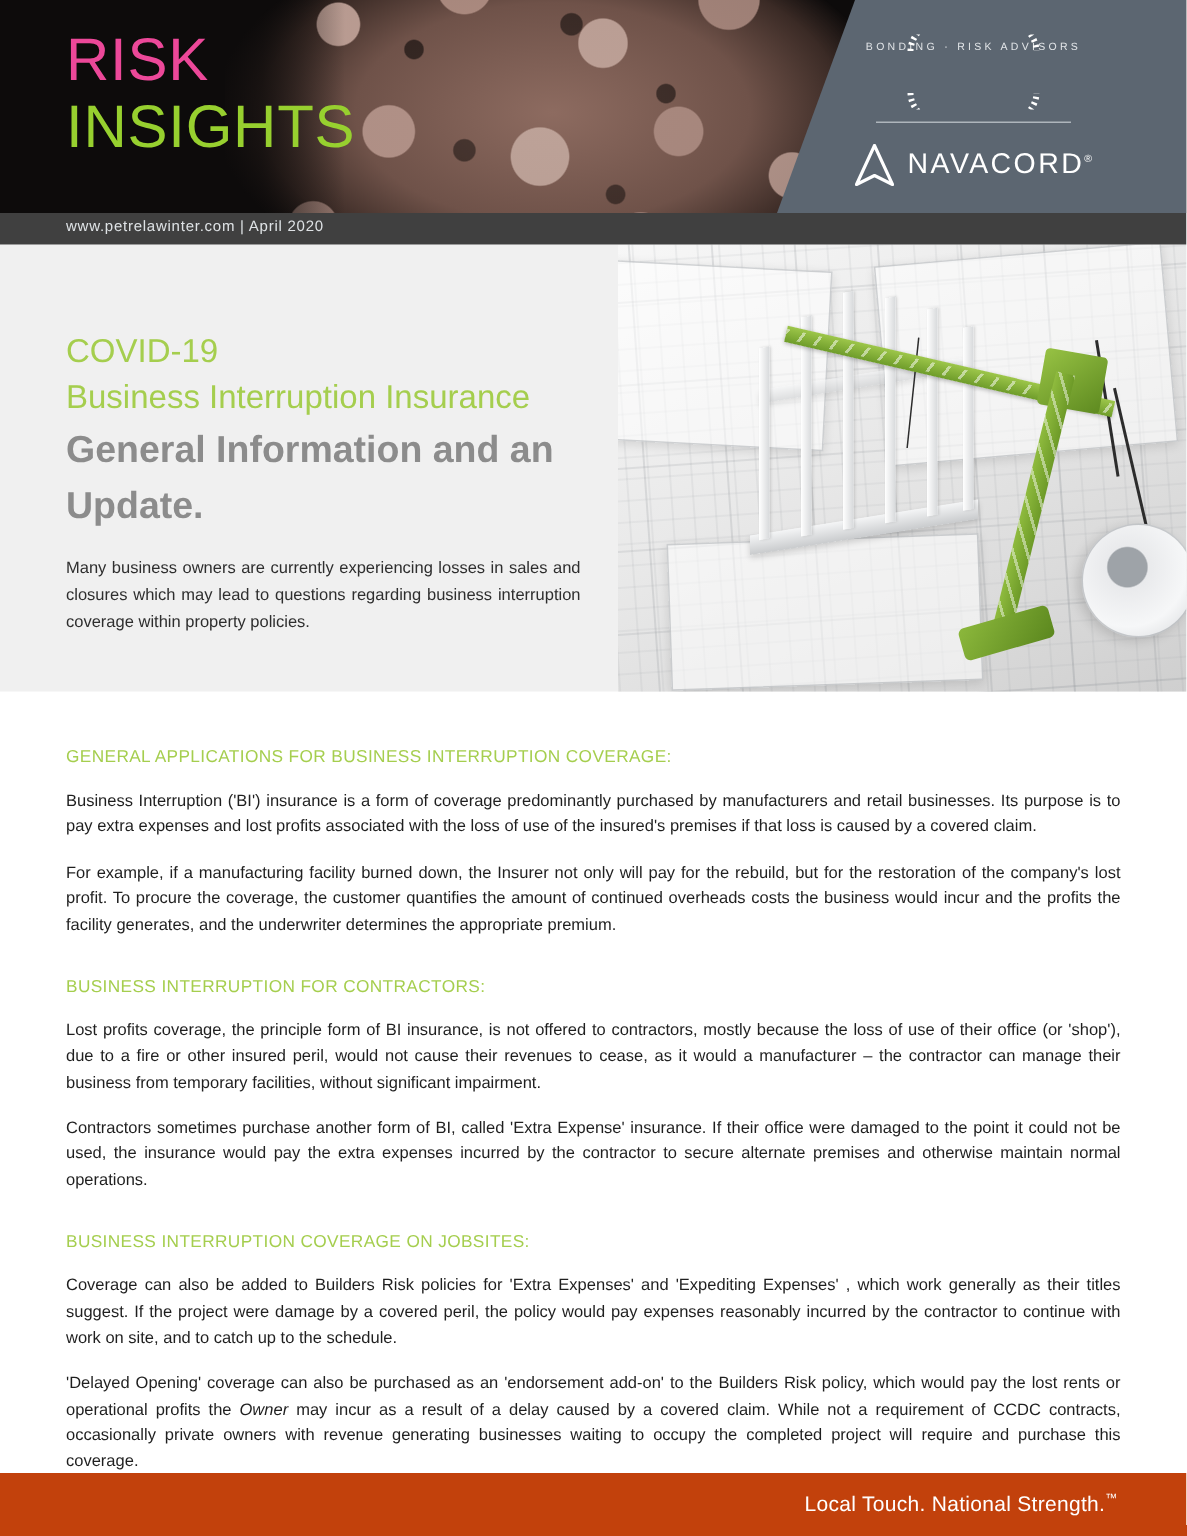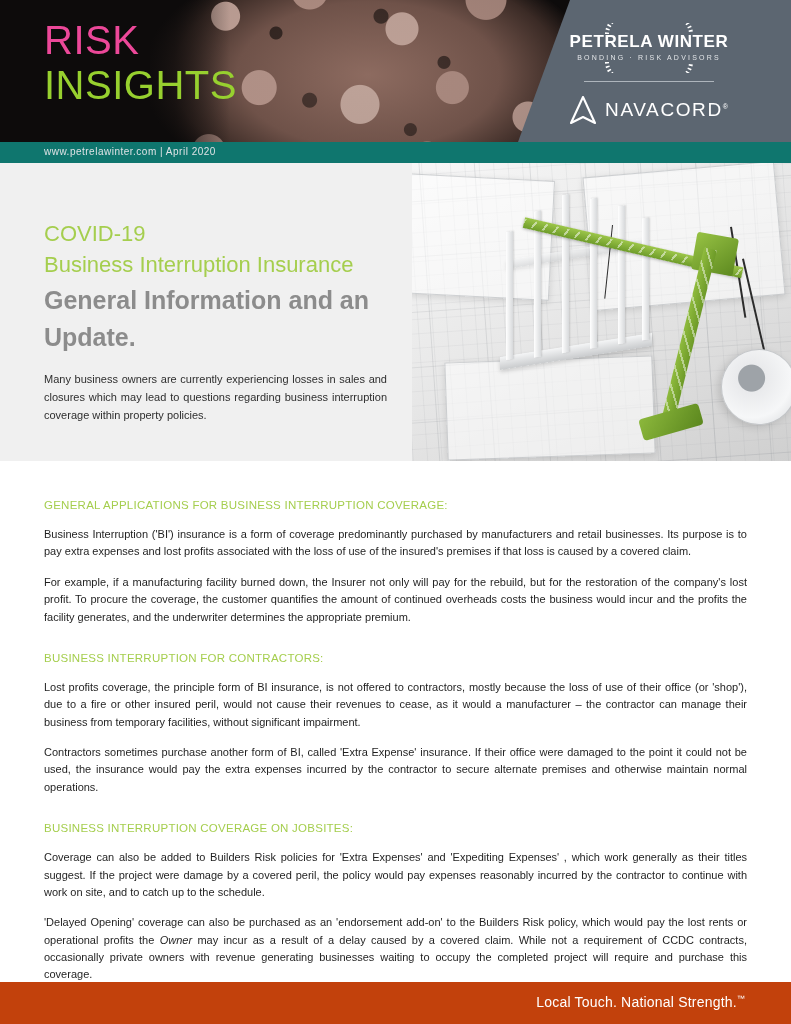--- a/index.html
+++ b/index.html
@@ -142,21 +142,21 @@
     font-size: 7px;
     vertical-align: super;
     letter-spacing: 0;
   }
 
   
   .url-strip {
     position: absolute;
     left: 0; top: 142px;
     width: 791px; height: 21px;
-    background: #0f766e;
+    background: #404040;
     z-index: 7;
   }
   .url-text {
     position: absolute;
     left: 44px; top: 4px;
     font-size: 10px;
     color: #dfe3e6;
     letter-spacing: 0.5px;
   }
 
@@ -343,21 +343,20 @@
   <div class="header-title">
     <div class="title-risk">RISK</div>
     <div class="title-insights">INSIGHTS</div>
   </div>
 
   <div class="logo-block">
     <div class="pw-logo">
       <svg class="pw-arc top" viewBox="0 0 92 11">
         <path d="M4 11 A 42 26 0 0 1 88 11" fill="none" stroke="#ffffff" stroke-width="4" stroke-dasharray="1.6 2.4"></path>
       </svg>
-      <div class="pw-name">PETRELA WINTER</div>
       <div class="pw-tag">BONDING  ·  RISK ADVISORS</div>
       <svg class="pw-arc bottom" viewBox="0 0 92 11">
         <path d="M4 0 A 42 26 0 0 0 88 0" fill="none" stroke="#ffffff" stroke-width="4" stroke-dasharray="1.6 2.4"></path>
       </svg>
     </div>
 
     <div class="logo-divider"></div>
 
     <div class="nav-logo">
       <svg width="26" height="28" viewBox="0 0 26 28">

